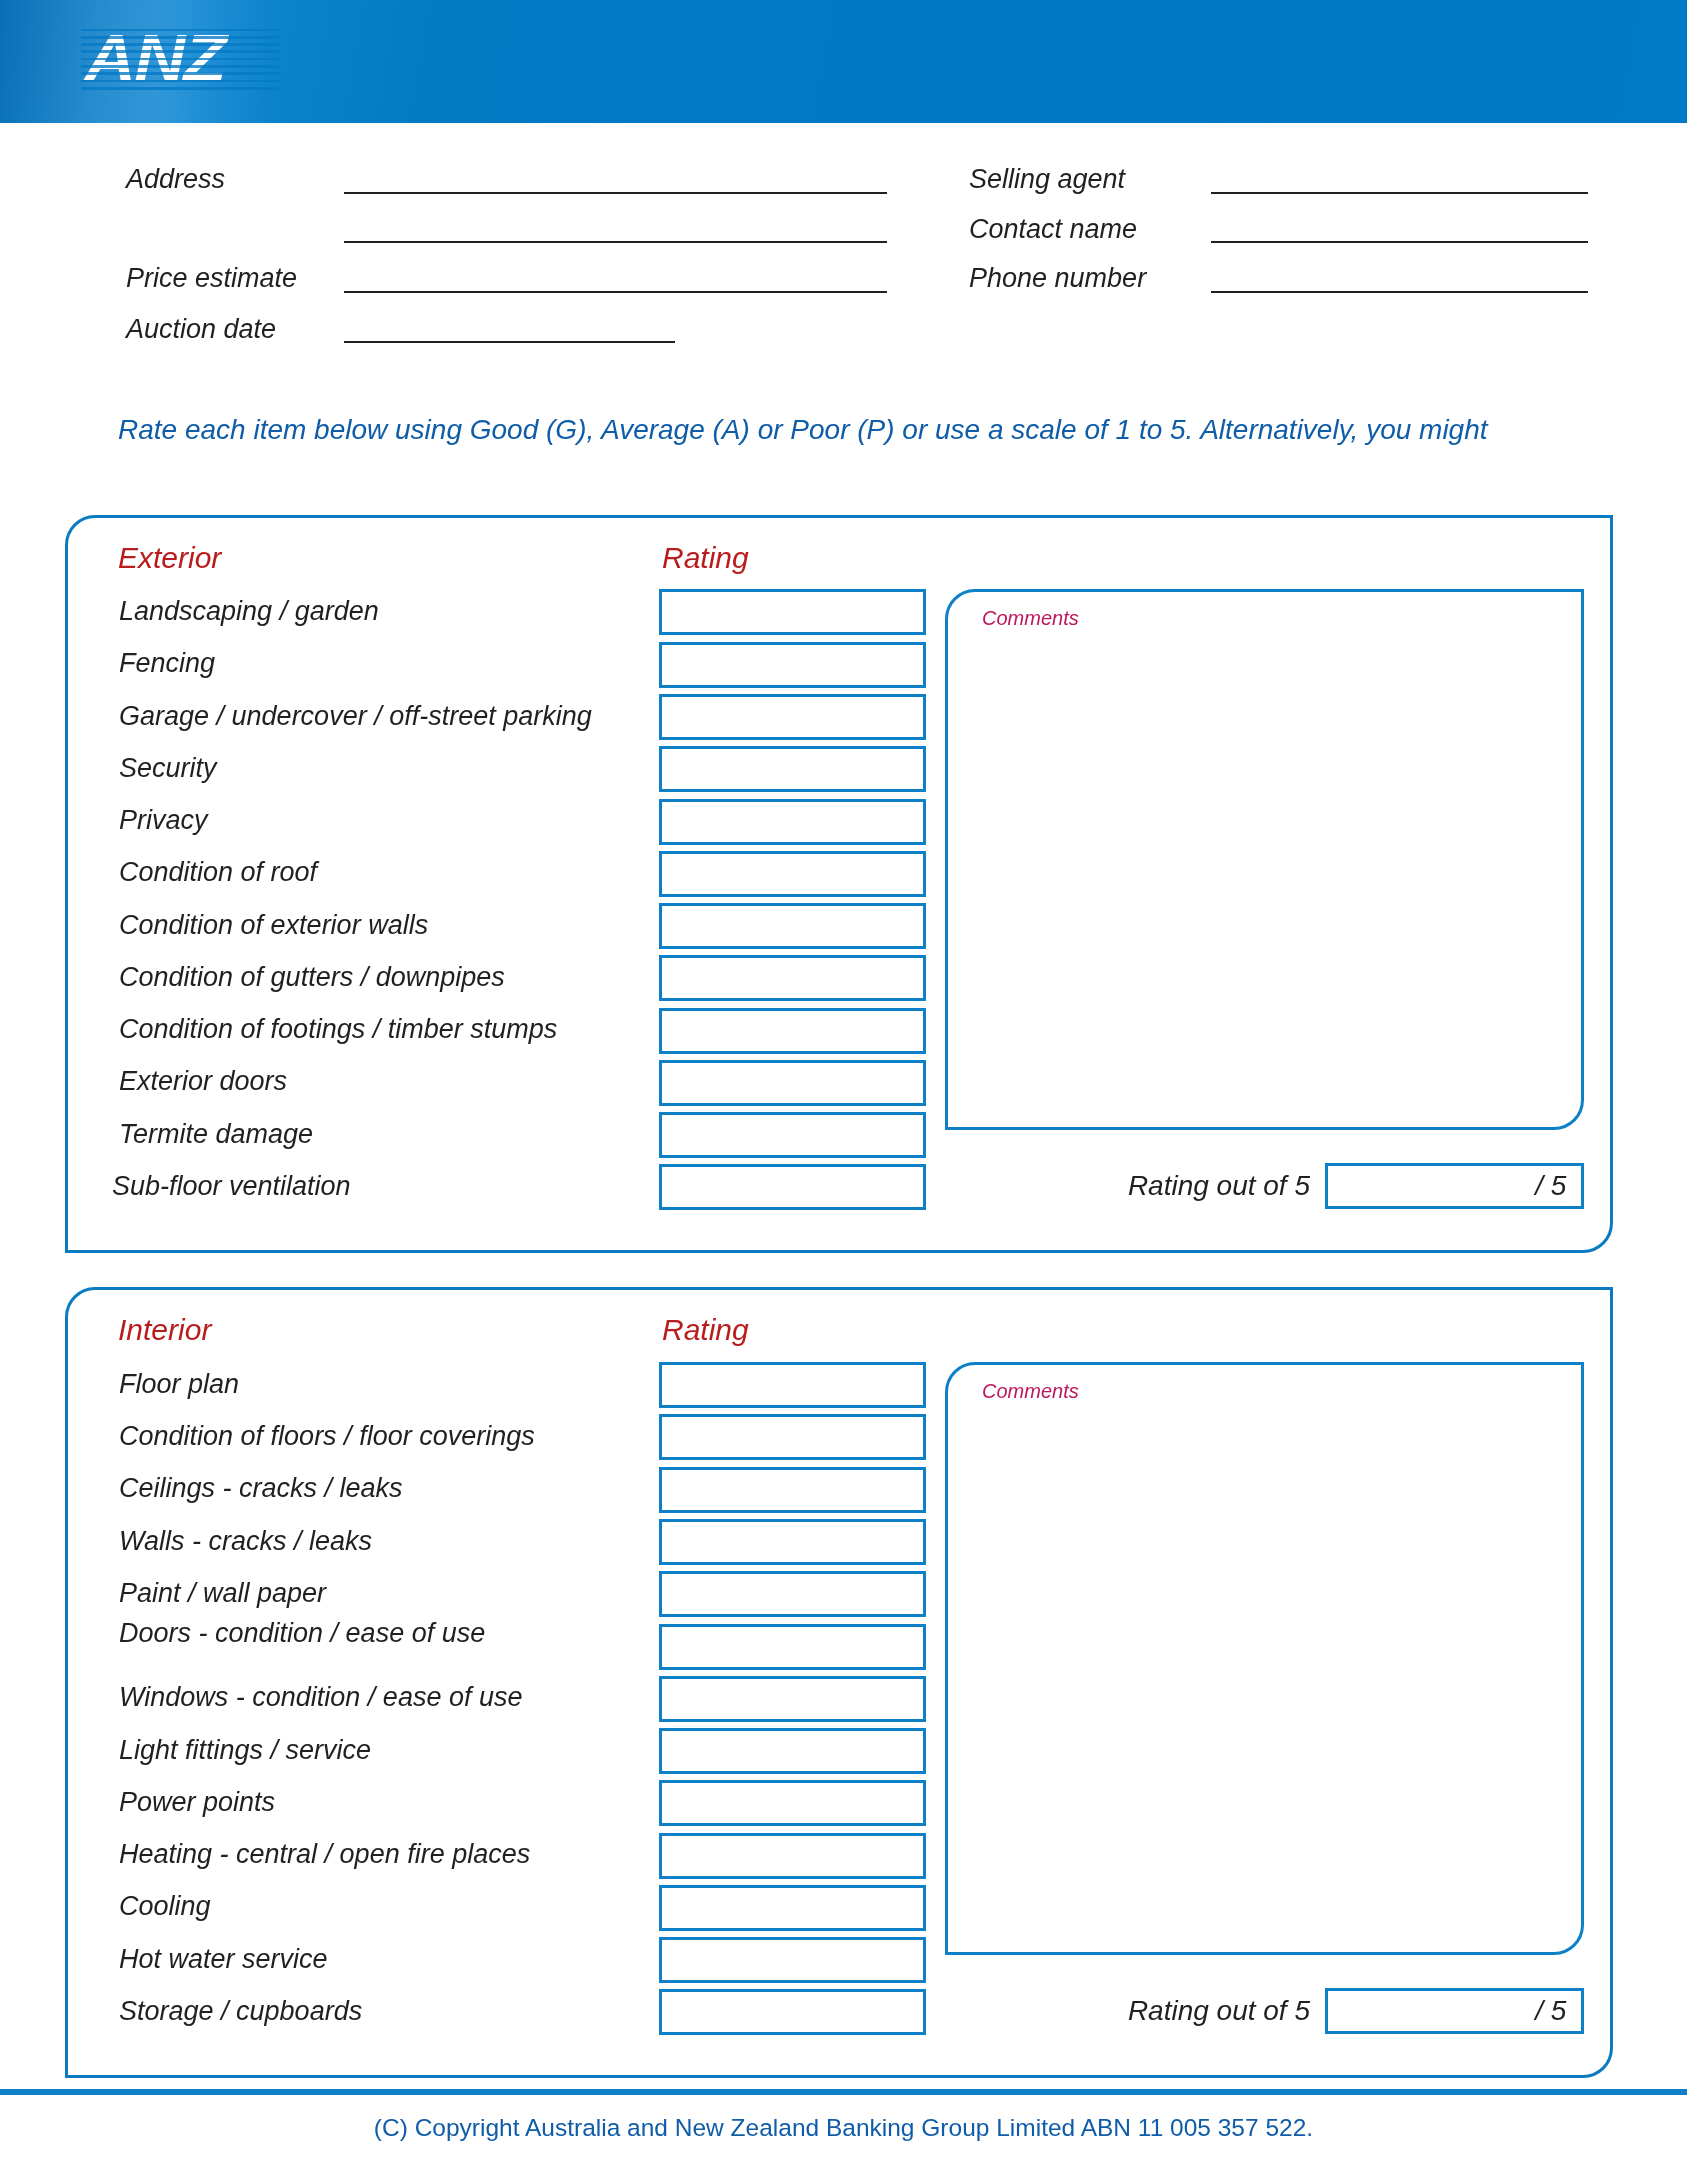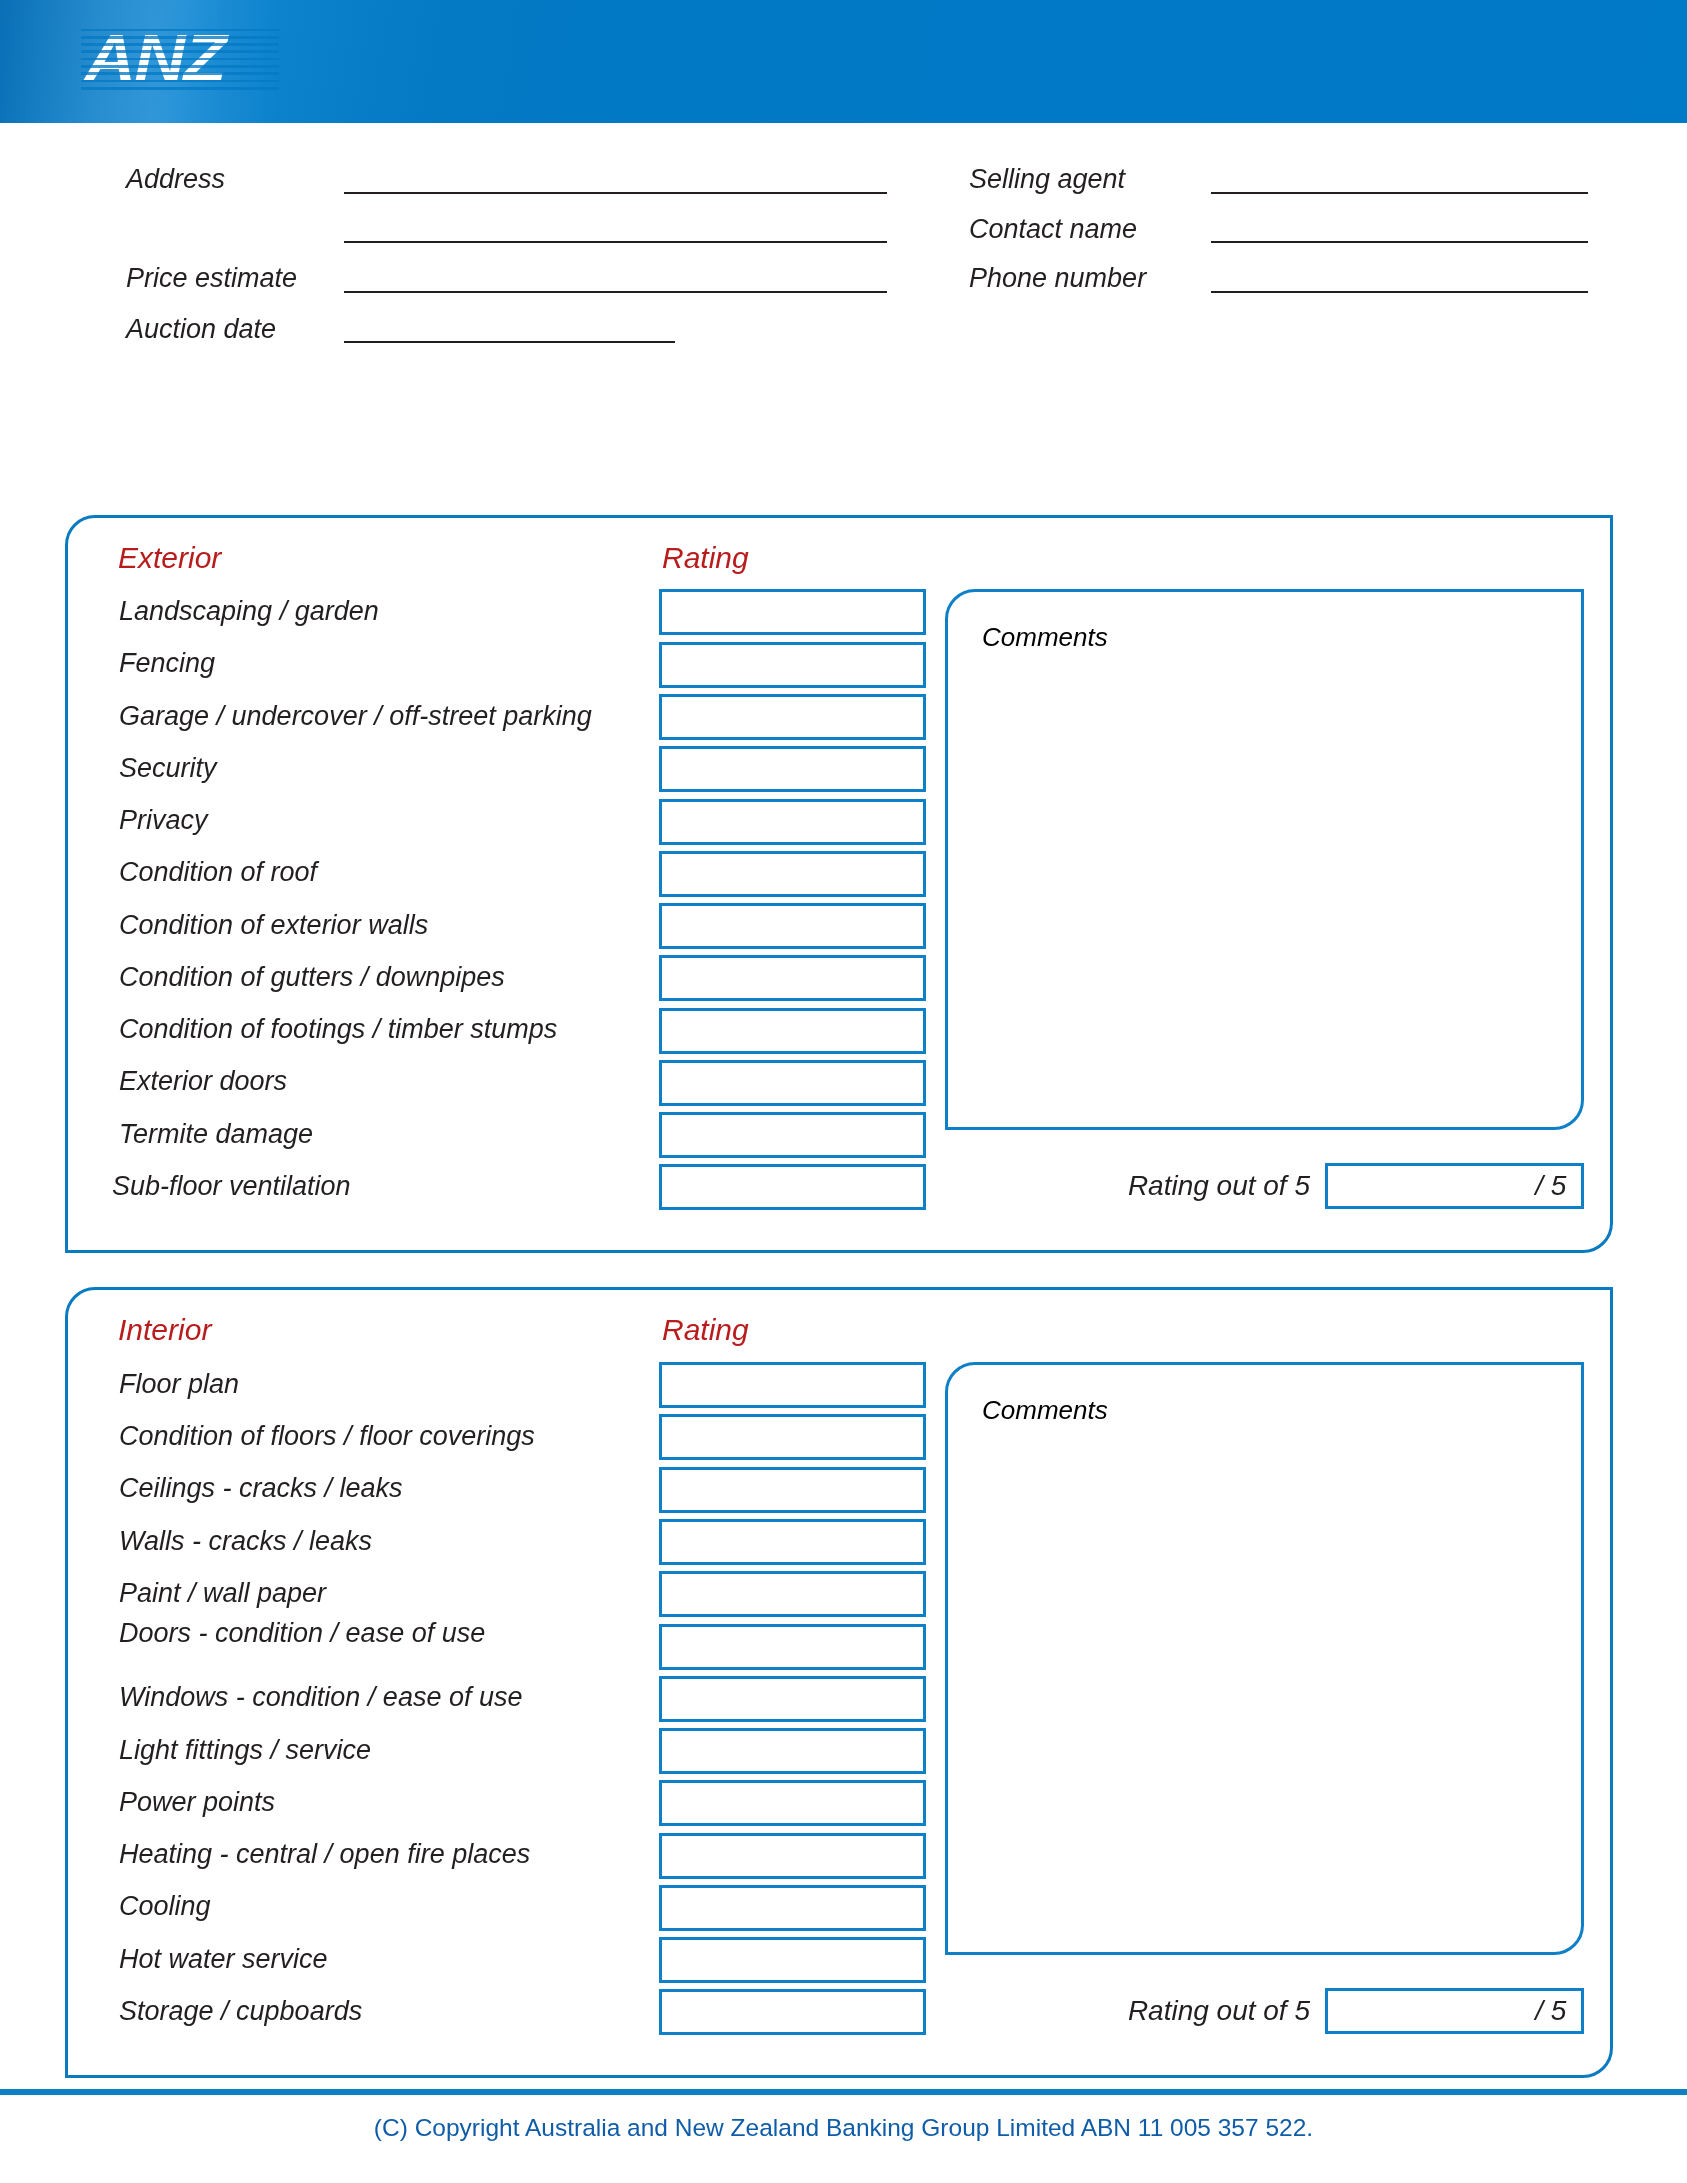--- a/index.html
+++ b/index.html
@@ -149,25 +149,24 @@
   }
   .comments-box {
     position: absolute;
     border: 3.3px solid #0E80C8;
     border-radius: 30px 0 30px 0;
     box-sizing: border-box;
     background: #ffffff;
   }
   .comments-label {
     position: absolute;
-    color: #000000;
-    font-style: italic;
-    font-size: 26px;
-    white-space: nowrap;
-    margin-top: 15px;
+    color: #be185d;
+    font-style: italic;
+    font-size: 20px;
+    white-space: nowrap;
   }
   .rating-total-label {
     position: absolute;
     font-style: italic;
     font-size: 28px;
     color: #231f20;
     white-space: nowrap;
     text-align: right;
   }
   .rating-total-box {
@@ -231,20 +230,21 @@
 <div class="field-label" style="left:969px; top:164px;">Selling agent</div>
 <div class="field-rule" style="left:1211px; top:192px; width:377px;"></div>
 
 <div class="field-label" style="left:969px; top:214px;">Contact name</div>
 <div class="field-rule" style="left:1211px; top:241px; width:377px;"></div>
 
 <div class="field-label" style="left:969px; top:263px;">Phone number</div>
 <div class="field-rule" style="left:1211px; top:291px; width:377px;"></div>
 
 <div class="instructions">
+  <div>Rate each item below using Good (G), Average (A) or Poor (P) or use a scale of 1 to 5.  Alternatively, you might</div>
 </div>
 
 <div class="panel" style="left:65px; top:515px; width:1548px; height:738px;"></div>
 
 <div class="panel-heading" style="left:118px; top:541px;">Exterior</div>
 <div class="panel-heading" style="left:662px; top:541px;">Rating</div>
 
 <div class="item-label" style="left:119px; top:598px;">Landscaping / garden</div>
 <div class="item-label" style="left:119px; top:650px;">Fencing</div>
 <div class="item-label" style="left:119px; top:703px;">Garage / undercover / off-street parking</div>

